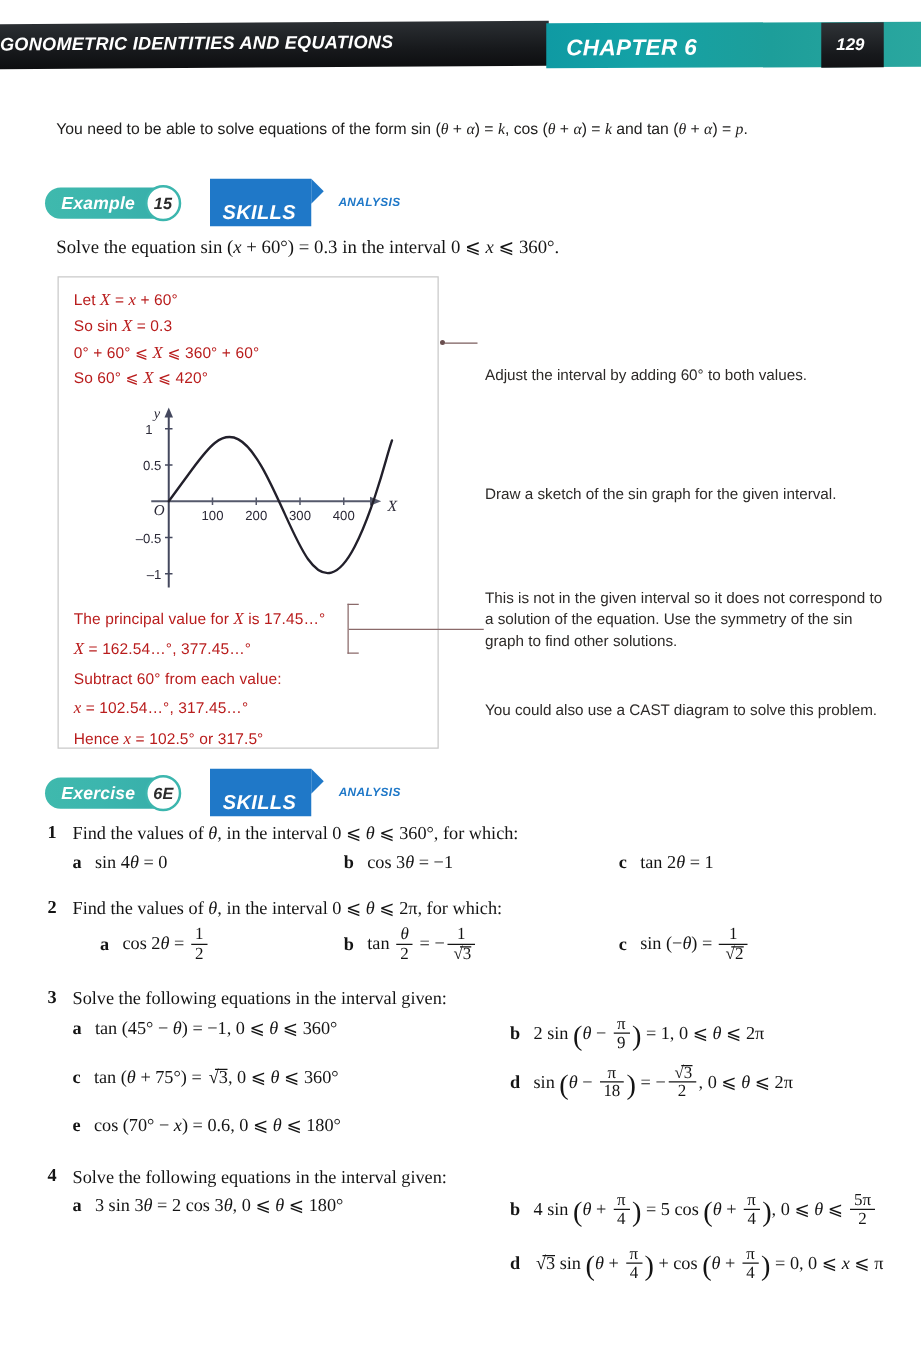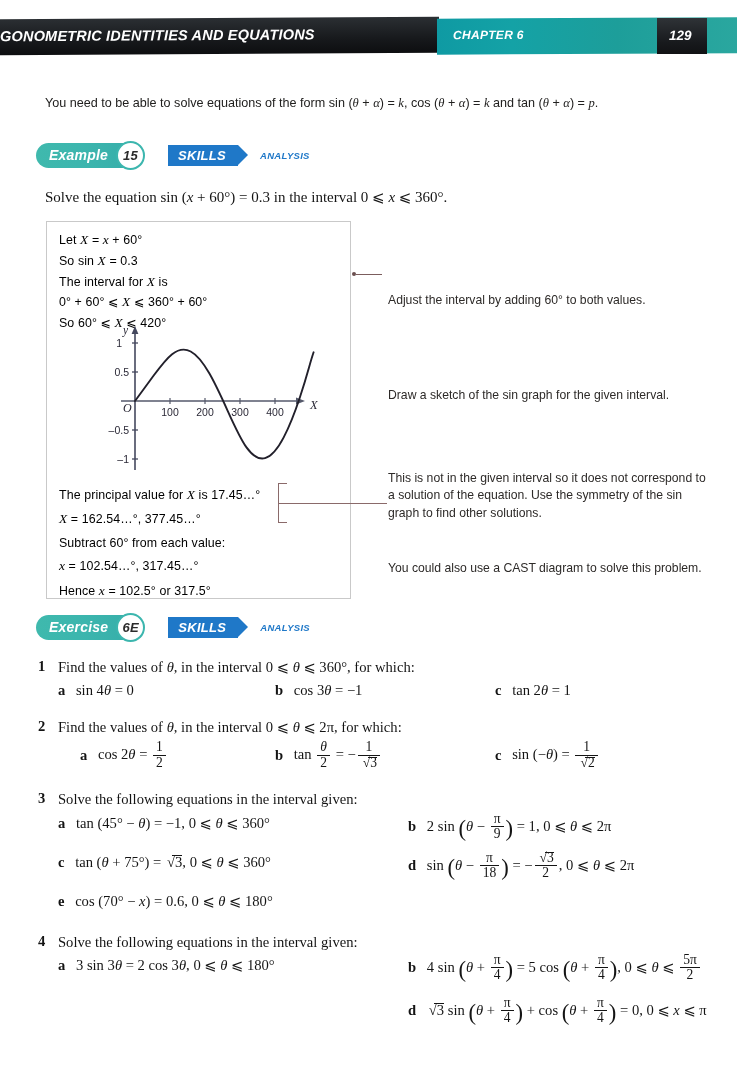--- a/index.html
+++ b/index.html
@@ -37,21 +37,21 @@
     font-weight:bold;font-style:italic;
     font-size:14.5px;letter-spacing:0.2px;
     color:#ffffff;
     transform:skewY(-0.35deg);
     white-space:nowrap;
   }
   .banner-chapter{
     position:absolute;left:453px;top:10px;
     font-family:"Liberation Sans", sans-serif;
     font-weight:bold;font-style:italic;
-    font-size:12px;letter-spacing:0.3px;
+    font-size:18px;letter-spacing:0.3px;
     color:#ffffff;
     transform:skewY(-0.25deg);
   }
   .banner-page{
     position:absolute;left:669px;top:10px;
     font-family:"Liberation Sans", sans-serif;
     font-weight:bold;font-style:italic;
     font-size:13.5px;color:#ffffff;
     transform:skewY(-0.25deg);
   }
@@ -83,25 +83,25 @@
     background:#ffffff;border:2.2px solid #3cb6ae;
     color:#2b2b2b;font-family:"Liberation Sans", sans-serif;
     font-weight:bold;font-style:italic;font-size:13px;
     line-height:26px;text-align:center;
     box-sizing:border-box;
   }
   .skills-arrow{
     position:relative;display:inline-block;vertical-align:middle;
     margin-left:22px;
     height:21px;line-height:21px;
-    padding:0 12px 0 10px;
+    padding:17px 12px 0 10px;
     background:#1f78c8;
     color:#ffffff;
     font-family:"Liberation Sans", sans-serif;
-    font-weight:bold;font-style:italic;font-size:13px;
+    font-weight:bold;font-style:italic;font-size:16px;
     letter-spacing:0.3px;
   }
   .skills-arrow:after{
     content:"";position:absolute;right:-10px;top:0;
     width:0;height:0;
     border-top:10.5px solid transparent;
     border-bottom:10.5px solid transparent;
     border-left:10px solid #1f78c8;
   }
   .skills-tag{
@@ -119,21 +119,21 @@
   }
   .question i{font-style:italic;}
 
   
   .solbox{
     position:absolute;left:46px;top:221px;width:303px;height:376px;
     border:1px solid #c9c9c9;background:#ffffff;
   }
   .hand{
     font-family:"Liberation Sans", sans-serif;
-    font-size:12.4px;color:#000000;line-height:1.55;
+    font-size:12.4px;color:#b91c1c;line-height:1.55;
     letter-spacing:0.1px;
   }
   .hand i{font-family:"Liberation Serif",serif;font-style:italic;font-size:13.4px;}
   .sol-top{position:absolute;left:12px;top:8px;width:285px;}
   .sol-bot{position:absolute;left:12px;top:263px;width:290px;}
   .sol-bot div{margin-bottom:3.5px;}
 
   
   .graphwrap{position:absolute;left:56px;top:100px;width:230px;height:160px;}
 
@@ -207,21 +207,20 @@
   <span class="skills-tag">ANALYSIS</span>
 </div>
 
 <div class="question">Solve the equation sin (<i>x</i> + 60°) = 0.3 in the interval 0 ⩽ <i>x</i> ⩽ 360°.</div>
 
 <div class="solbox">
 
   <div class="sol-top hand">
     <div>Let <i>X</i> = <i>x</i> + 60°</div>
     <div>So sin <i>X</i> = 0.3</div>
-    <div>The interval for <i>X</i> is</div>
     <div>0° + 60° ⩽ <i>X</i> ⩽ 360° + 60°</div>
     <div>So 60° ⩽ <i>X</i> ⩽ 420°</div>
   </div>
 
   <div class="graphwrap">
     <svg width="230" height="160" viewBox="0 0 230 160">
 
       <line x1="32" y1="10" x2="32" y2="148" stroke="#44485e" stroke-width="1.6"></line>
       <polygon points="32,4 28.6,12 35.4,12" fill="#44485e"></polygon>
 

